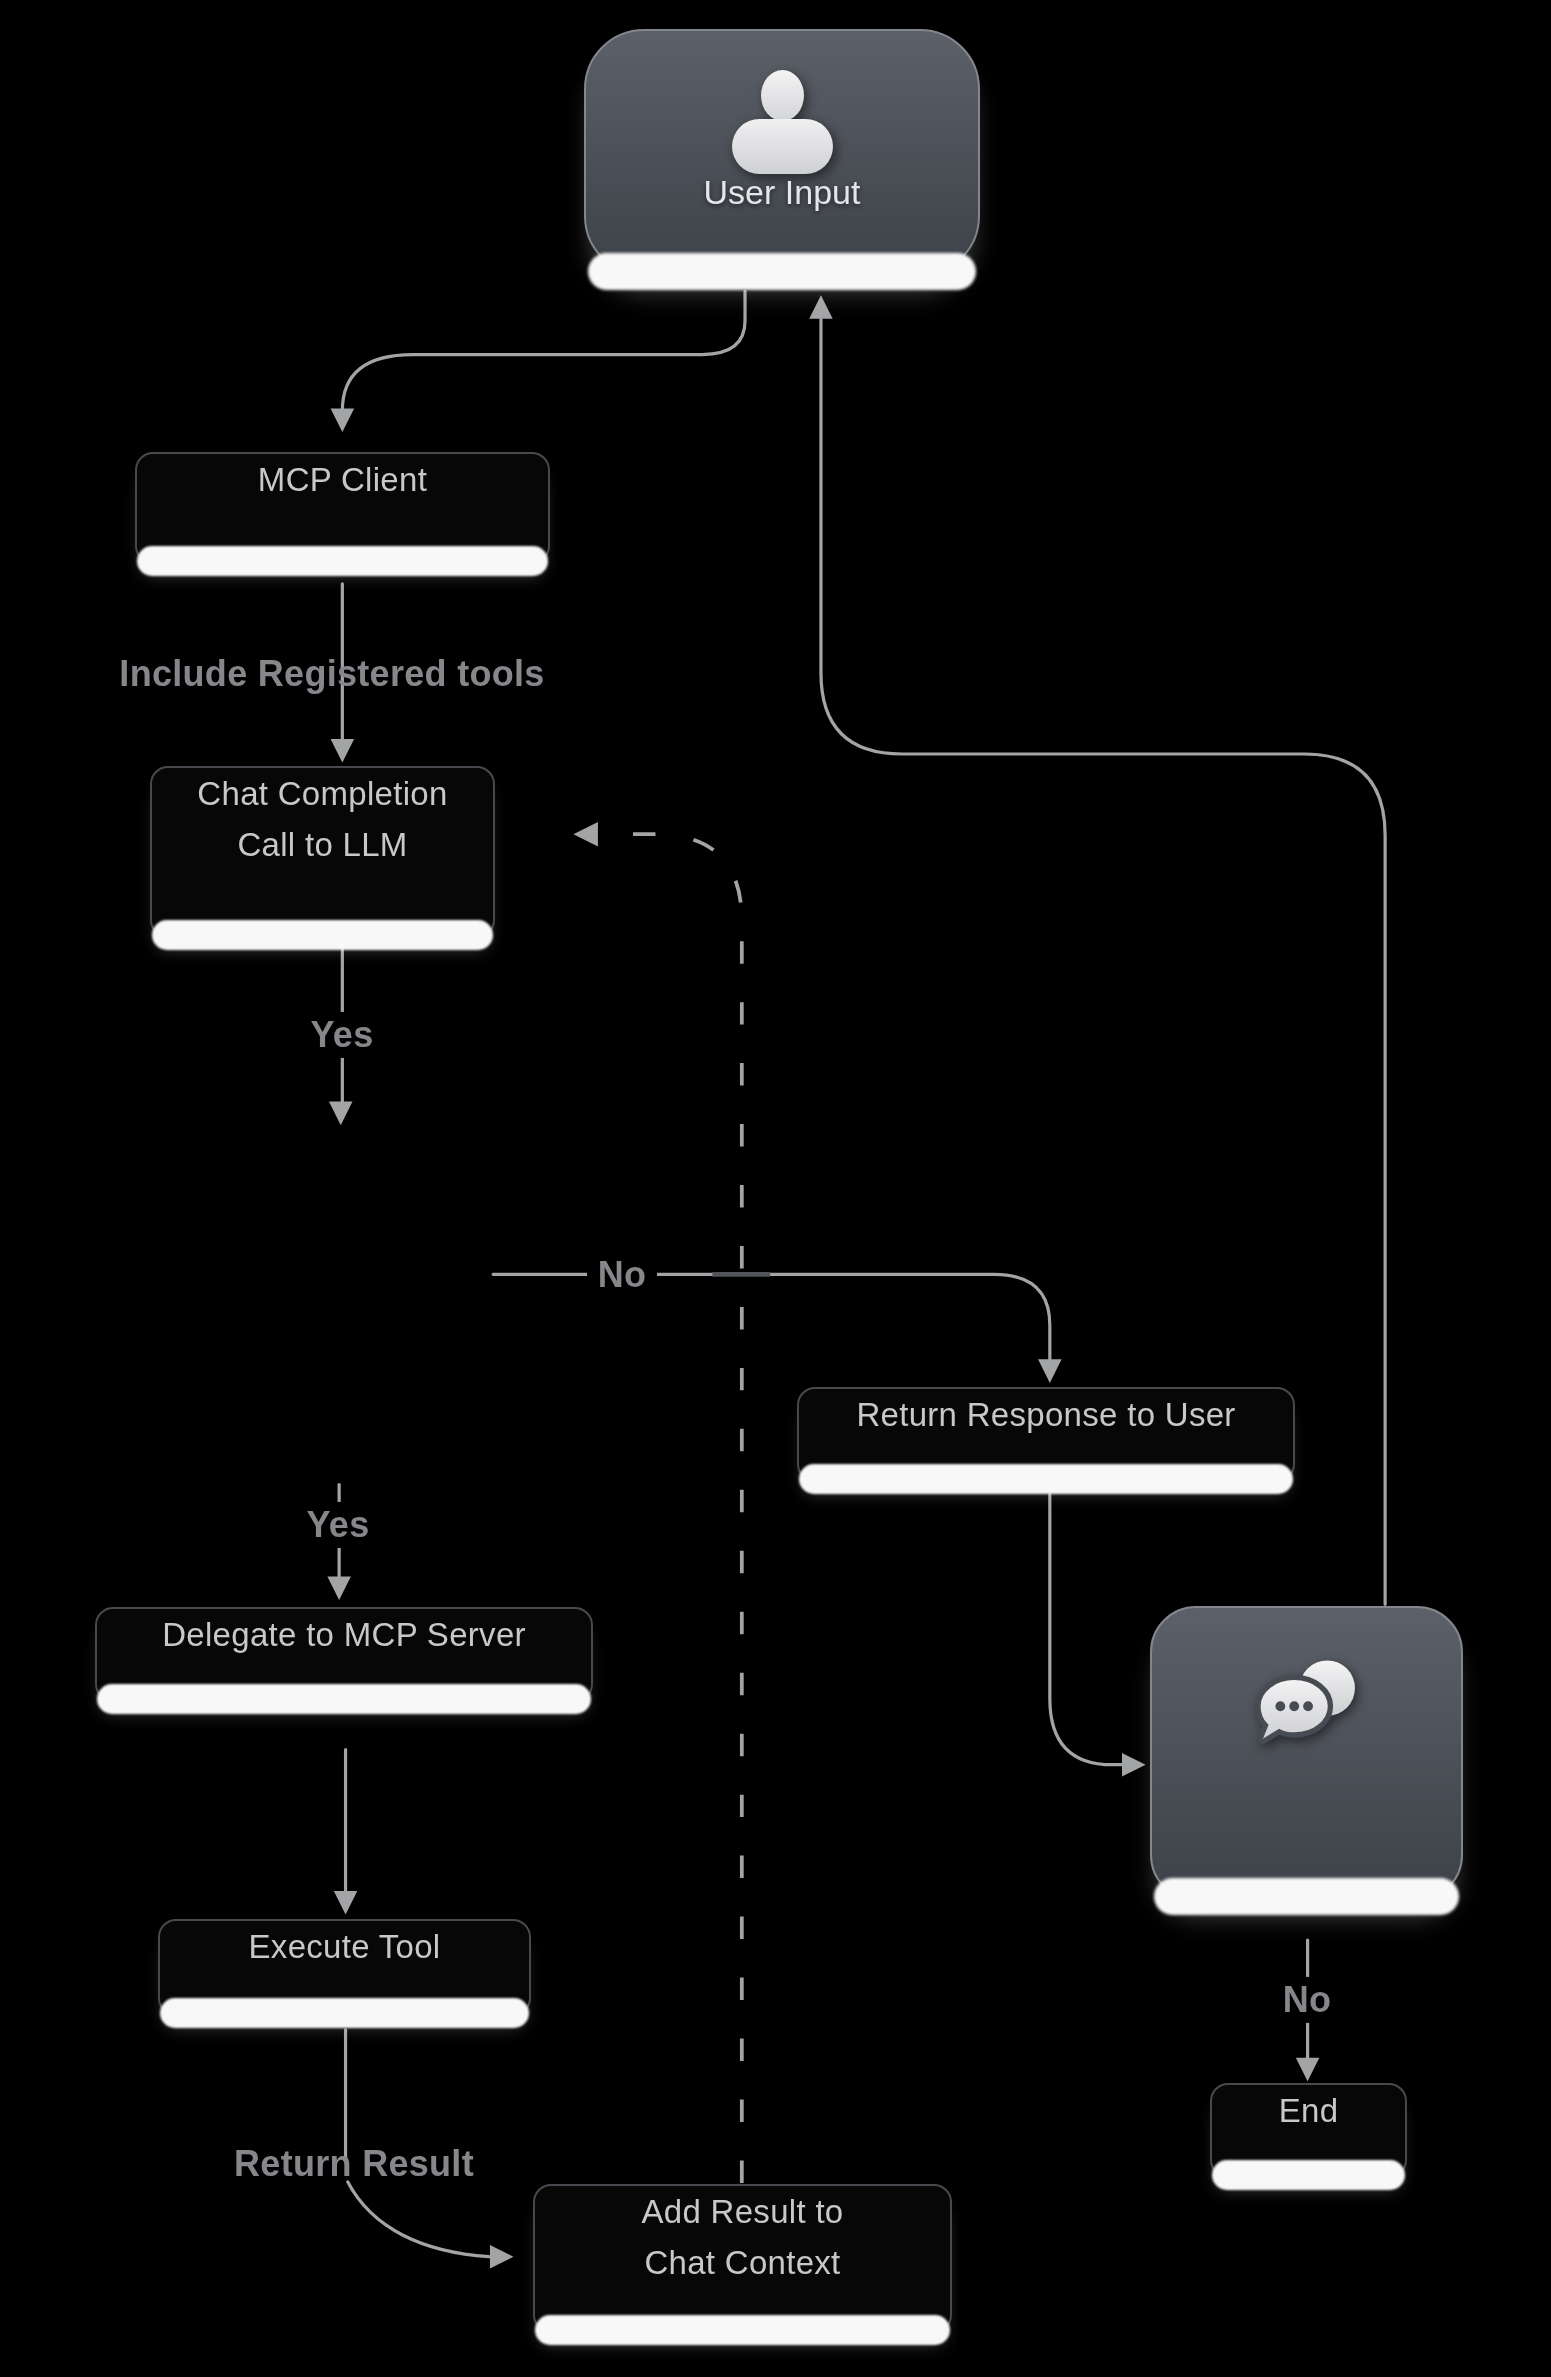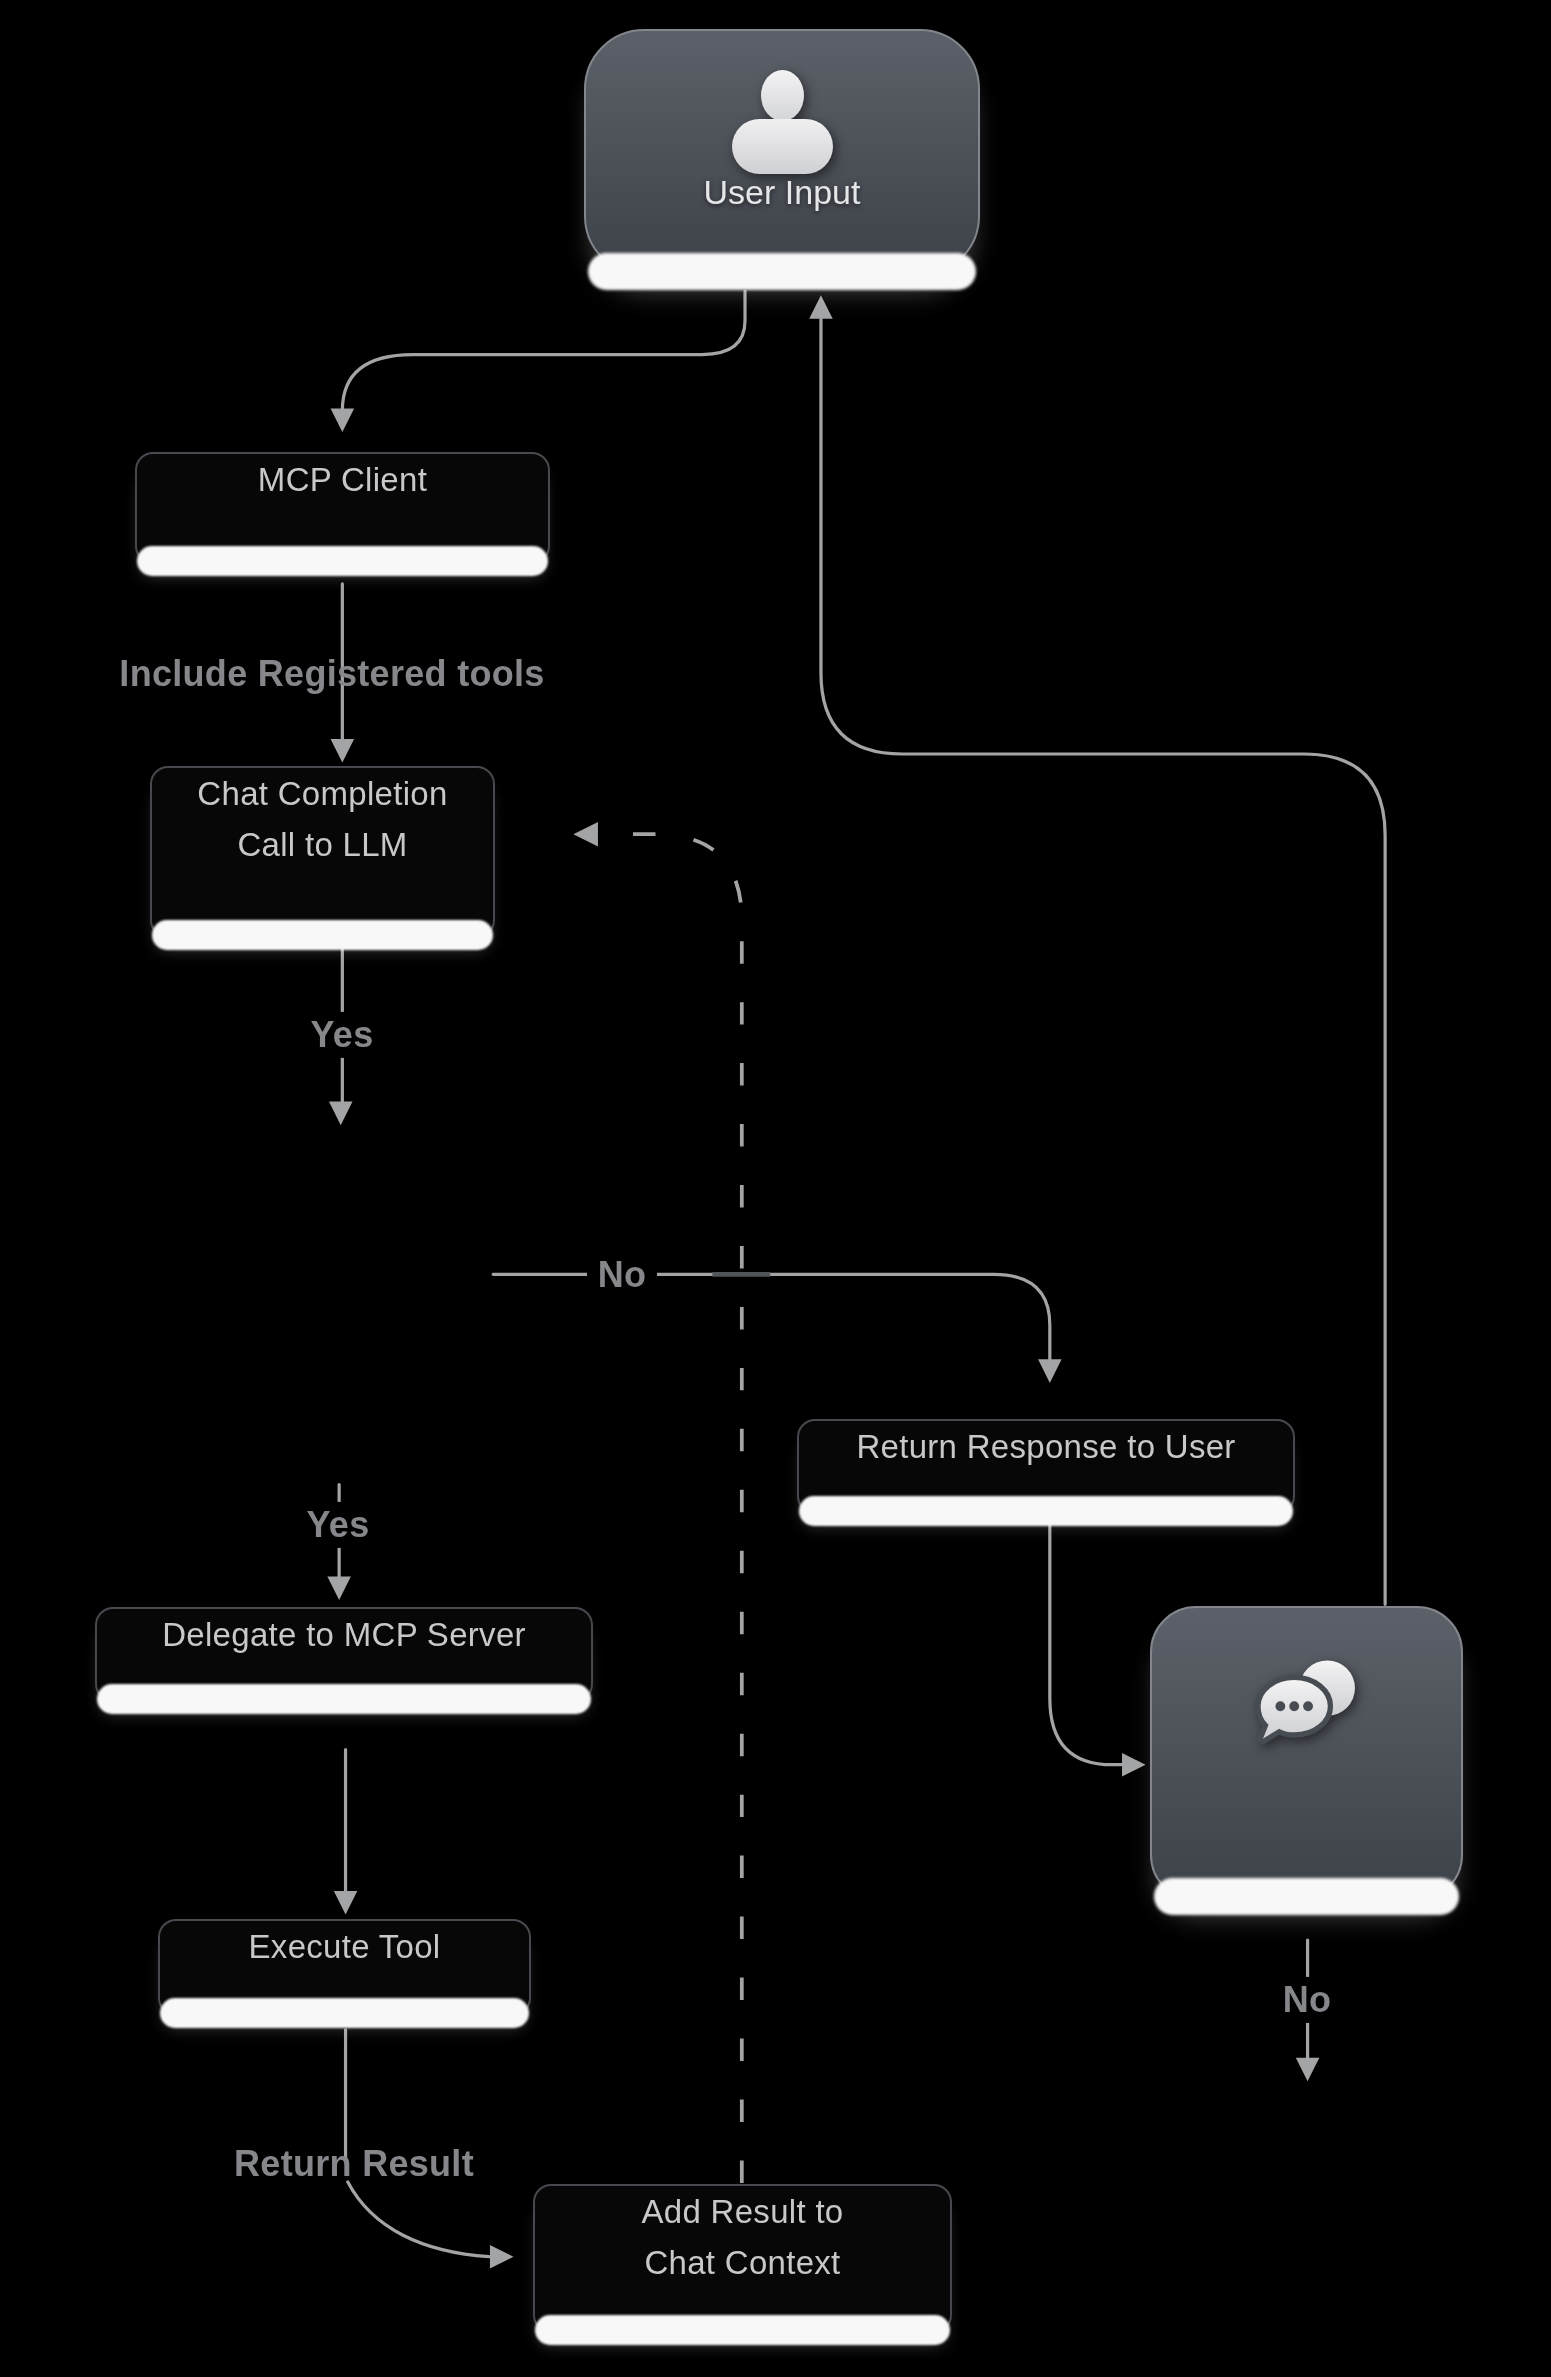--- a/index.html
+++ b/index.html
@@ -96,21 +96,21 @@
   .person-head{width:43px;height:51px;border-radius:50%;margin:0 auto;
     background:linear-gradient(180deg,#f3f3f4,#d4d5d8);}
   .person-body{width:101px;height:55px;border-radius:50px;margin:-2.1px auto 0;
     background:linear-gradient(180deg,#f0f0f1,#cfd0d3);}
   .wrench-icon{margin-top:23.5px;width:134px;height:134px;}
   .chat-icon{margin-top:46px;width:126px;height:113px;}
 
   
   #box-mcp-client{left:135px;top:452px;width:415px;height:112px;}
   #box-chat-completion{left:150px;top:766px;width:345px;height:172px;}
-  #box-return-response{left:797px;top:1387px;width:498px;height:95px;margin-top:32px;}
+  #box-return-response{left:797px;top:1387px;width:498px;height:95px;}
   #box-delegate{left:95px;top:1607px;width:498px;height:95px;}
   #box-execute-tool{left:158px;top:1919px;width:373px;height:97px;}
   #box-add-result{left:533px;top:2184px;width:419px;height:149px;}
   #box-end{left:1210px;top:2083px;width:197px;height:95px;}
 
   
   .edge-label{
     position:absolute;z-index:4;
     transform:translate(-50%,-50%);
     color:var(--label-gray);
@@ -219,20 +219,23 @@
     <div class="box-label">Execute Tool</div>
   </div>
 
   <div class="rect-box" id="box-add-result">
     <div class="box-label">
       <div>Add Result to</div>
       <div>Chat Context</div>
     </div>
   </div>
 
+  <div class="rect-box" id="box-end">
+    <div class="box-label">End</div>
+  </div>
 
   <div class="edge-label" id="lbl-include">Include Registered tools</div>
   <div class="edge-label knockout" id="lbl-yes-llm">Yes</div>
   <div class="edge-label knockout" id="lbl-no-tool">No</div>
   <div class="edge-label knockout" id="lbl-yes-tool">Yes</div>
   <div class="edge-label" id="lbl-return-result">Return Result</div>
   <div class="edge-label knockout" id="lbl-no-continue">No</div>
 
 </div>
 

